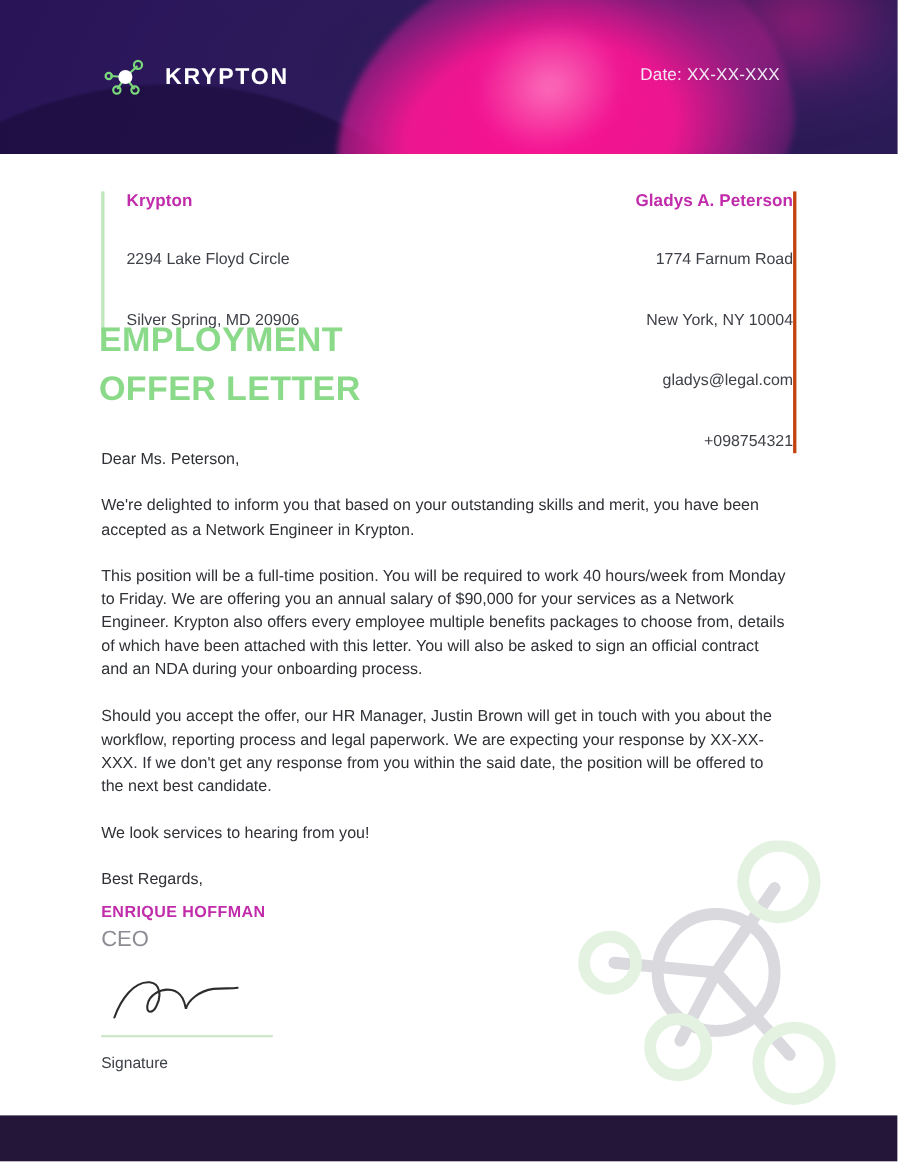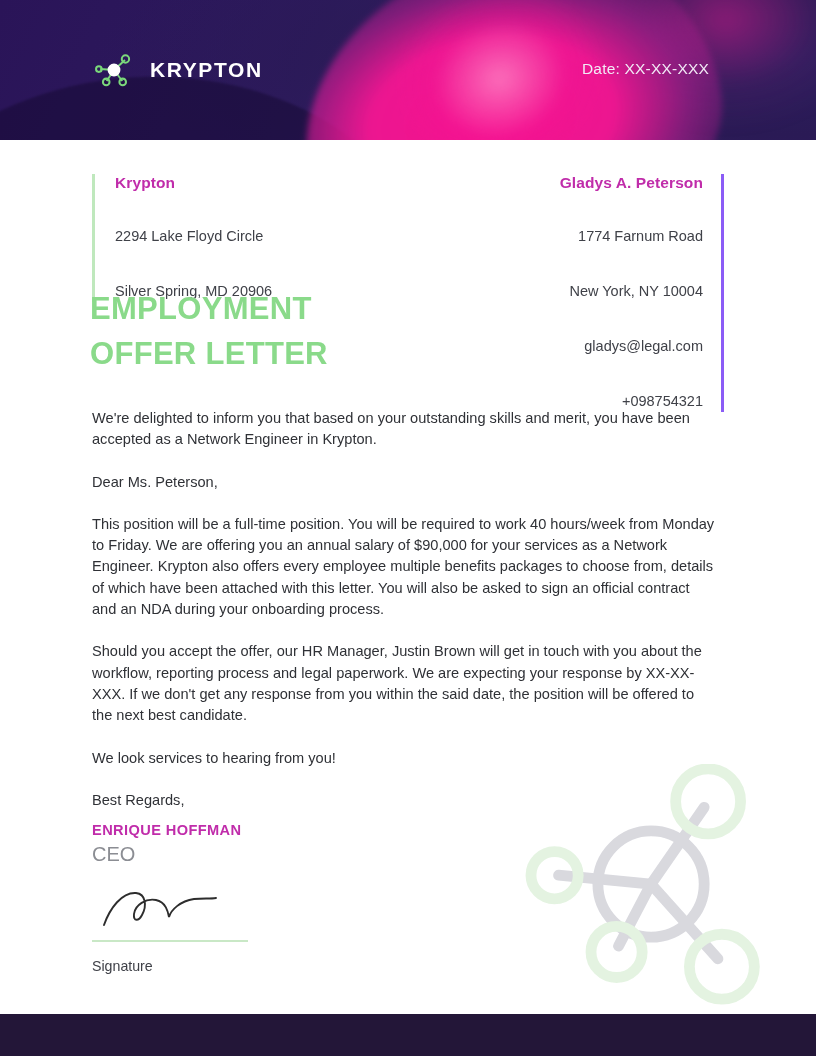--- a/index.html
+++ b/index.html
@@ -78,22 +78,21 @@
     position:absolute; left:0; top:174px; width:816px; height:110px;
   }
   .addr-left {
     position:absolute; left:92px; top:0;
     padding-left:20px;
     border-left:3px solid #bfe8bd;
     min-height:78px;
   }
   .addr-right {
     position:absolute; right:92px; top:0;
-    padding-right:18px;
-    border-right:3px solid #8b5cf6;
+    border-right:3px solid #c2410c;
     text-align:right;
     min-height:108px;
   }
   .addr-name {
     color:#c02caa; font-size:15.5px; font-weight:bold;
     margin-bottom:8px; letter-spacing:0.1px;
   }
   .addr-line {
     color:#3f4148; font-size:14.5px; line-height:21px;margin-top:34px;
   }
@@ -202,23 +201,23 @@
 
 </div>
 
 <div class="doc-title">
   <div>EMPLOYMENT</div>
   <div>OFFER LETTER</div>
 </div>
 
 <div class="body-wrap">
 
+  <div class="p">Dear Ms. Peterson,</div>
+
   <div class="p">We're delighted to inform you that based on your outstanding skills and merit, you have been accepted as a Network Engineer in Krypton.</div>
-
-  <div class="p">Dear Ms. Peterson,</div>
   <div class="p">This position will be a full-time position. You will be required to work 40 hours/week from Monday to Friday. We are offering you an annual salary of $90,000 for your services as a Network Engineer. Krypton also offers every employee multiple benefits packages to choose from, details of which have been attached with this letter. You will also be asked to sign an official contract and an NDA during your onboarding process.</div>
   <div class="p">Should you accept the offer, our HR Manager, Justin Brown will get in touch with you about the workflow, reporting process and legal paperwork. We are expecting your response by XX-XX-XXX. If we don't get any response from you within the said date, the position will be offered to the next best candidate.</div>
   <div class="p">We look services to hearing from you!</div>
 
   <div class="closing">
     <div class="p tight" style="margin-bottom:0">Best Regards,</div>
     <div class="sign-name">ENRIQUE HOFFMAN</div>
     <div class="sign-role">CEO</div>
 
     <svg class="sig-draw" width="140" height="46" viewBox="0 0 140 46">

